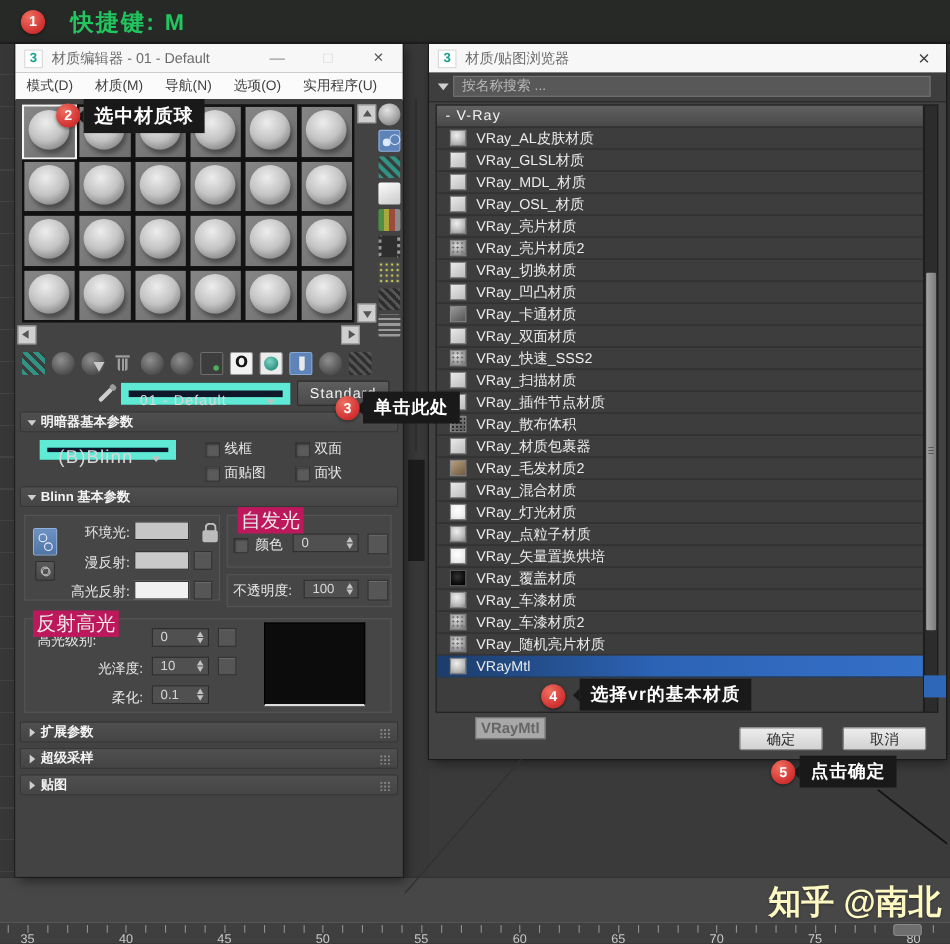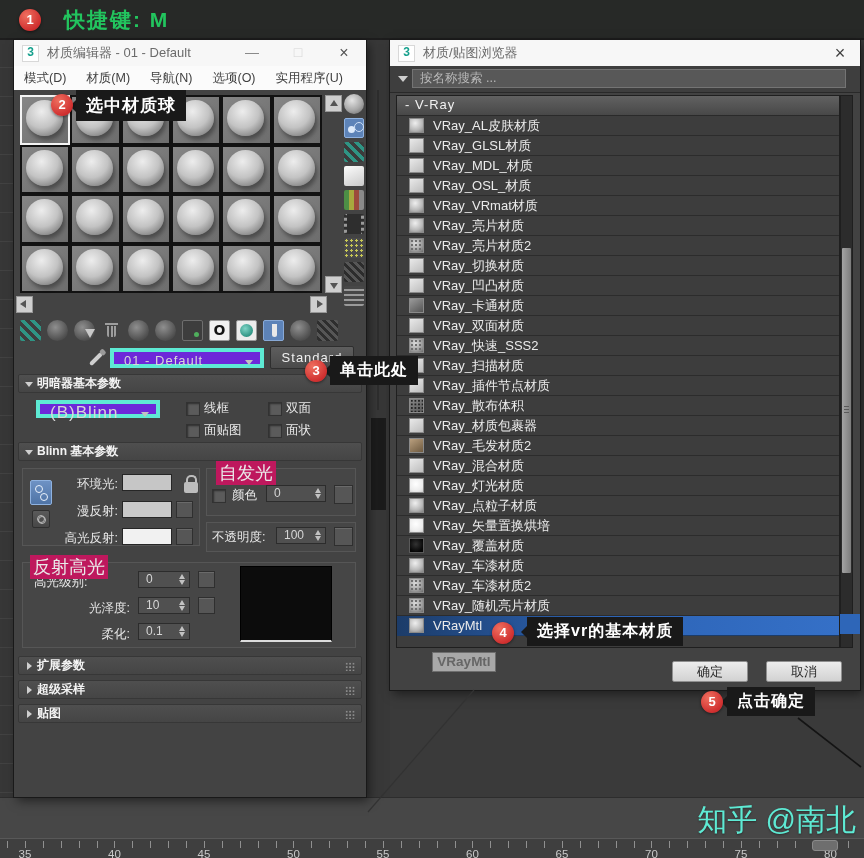--- a/index.html
+++ b/index.html
@@ -11,21 +11,21 @@
   .bgleft{position:absolute;left:0;top:38px;width:14px;height:820px;z-index:1;
           background:repeating-linear-gradient(180deg,#424242 0 1px,#373737 1px 29px);}
   .bgmid{position:absolute;left:366px;top:40px;width:24px;height:757px;background:#383838;z-index:1;}
   .bgmid::after{content:"";position:absolute;left:11px;top:50px;width:2px;height:320px;background:#2e2e2e;}
   .bgmid::before{content:"";position:absolute;left:5px;top:378px;width:15px;height:92px;background:#1c1c1c;}
   .trackbar{position:absolute;left:0;top:797px;width:864px;height:41px;background:#474747;border-top:1px solid #2d2d2d;z-index:1;}
   .timeline{position:absolute;left:0;top:838px;width:864px;height:20px;background:#3f3f3f;border-top:1px solid #585858;z-index:5;}
   .tick{position:absolute;top:2px;width:1px;height:7px;background:#909090;}
   .tlabel{position:absolute;top:9px;transform:translateX(-50%);font-size:11.5px;color:#c9c9c9;}
   .thandle{position:absolute;left:812px;top:840px;width:24px;height:9px;background:#6e6e6e;border:1px solid #8a8a8a;border-radius:3px;z-index:6;}
-  .wm{position:absolute;right:8px;top:800px;font-size:30px;font-weight:400;color:#5eead4;z-index:20;text-shadow:0 1px 2px rgba(0,0,0,.4);}
+  .wm{position:absolute;right:8px;top:800px;font-size:30px;font-weight:700;color:#fef9c3;z-index:20;text-shadow:0 1px 2px rgba(0,0,0,.4);}
   
   .win{position:absolute;background:#424242;z-index:10;box-shadow:0 0 0 1px #191919,3px 4px 10px rgba(0,0,0,.5);}
   .editor{left:14px;top:40px;width:352px;height:757px;}
   .browser{left:390px;top:40px;width:470px;height:650px;}
   .titlebar{position:relative;height:26px;background:#f7f7f7;display:flex;align-items:center;padding:0 8px;gap:8px;box-sizing:border-box;}
   .appicon{width:15px;height:15px;background:#fff;border:1px solid #d8d8d8;color:#16a08d;font-weight:bold;font-size:12px;line-height:13px;text-align:center;flex:none;}
   .wtitle{font-size:13px;color:#6b6b6b;white-space:nowrap;}
   .wc{position:absolute;top:4px;width:20px;text-align:center;font-size:14px;color:#8a8a8a;}
   .editor .wc.min{left:228px;} .editor .wc.max{left:274px;color:#d6d6d6;}
   .editor .wc.close{left:320px;font-size:16px;color:#555;}
@@ -74,21 +74,21 @@
   .t-material-id-channel::after{content:"O";display:block;text-align:center;font:bold 14px/18px "DejaVu Sans",sans-serif;color:#141414;}
   .t-show-shaded-in-viewport{border-radius:2px;background:#ececec;border:1px solid #9a9a9a;box-sizing:border-box;}
   .t-show-shaded-in-viewport::after{content:"";position:absolute;left:3px;top:3px;width:13px;height:13px;border-radius:50%;
      background:radial-gradient(circle at 40% 35%,#7fd4c6,#2f9484 70%,#1d6a5e);}
   .t-show-end-result{border-radius:2px;background:#5d83b8;border:1px solid #88a9d6;box-sizing:border-box;}
   .t-show-end-result::after{content:"";position:absolute;left:8px;top:3px;width:5px;height:13px;border-radius:0 0 3px 3px;background:#e9e9e9;}
   .t-go-forward-to-sibling{border-radius:2px;background:linear-gradient(45deg,#565656 25%,#2e2e2e 25% 50%,#565656 50% 75%,#2e2e2e 75%);background-size:8px 8px;}
   
   .eyedropper{position:absolute;left:80px;top:261px;width:4px;height:16px;background:#cfcfcf;border-radius:2px;transform:rotate(45deg);}
   .eyedropper::after{content:"";position:absolute;left:-1px;top:-4px;width:6px;height:5px;background:#9a9a9a;border-radius:2px;}
-  .name-dd{position:absolute;left:96px;top:258px;width:154px;height:20px;background:#6d28d9;border:4px solid #5eead4;box-sizing:border-box;
+  .name-dd{position:absolute;left:96px;top:258px;width:154px;height:20px;background:#0f172a;border:7px solid #5eead4;box-sizing:border-box;
      color:#d8d8d8;font-size:13px;line-height:18px;padding-left:10px;letter-spacing:1px;}
   .name-dd::after{content:"";position:absolute;right:7px;top:8px;border:4px solid transparent;border-top:5px solid #c2c2c2;}
   .type-btn{position:absolute;left:256px;top:256px;width:84px;height:23px;background:linear-gradient(#5e5e5e,#4a4a4a);border:1px solid #2e2e2e;
      border-radius:2px;box-sizing:border-box;color:#f0f0f0;font-size:13px;text-align:center;line-height:21px;letter-spacing:1px;}
   
   .roll{position:absolute;left:4px;width:344px;height:19px;background:linear-gradient(#4f4f4f,#454545);border:1px solid #373737;border-radius:2px;
      box-sizing:border-box;color:#f4f4f4;font-weight:bold;font-size:12px;line-height:17px;padding-left:18px;}
   .roll::before{content:"";position:absolute;left:6px;top:7px;border:4px solid transparent;border-top:5px solid #cfcfcf;}
   .roll.closed::before{left:8px;top:5px;border:4px solid transparent;border-left:5px solid #cfcfcf;}
   .roll .dots{position:absolute;right:6px;top:5px;width:10px;height:9px;
@@ -326,24 +326,20 @@
           <span class="licon li-flat"></span>
           <span class="llabel">VRay_GLSL材质</span>
         </div>
         <div class="lrow">
           <span class="licon li-flat"></span>
           <span class="llabel">VRay_MDL_材质</span>
         </div>
         <div class="lrow">
           <span class="licon li-flat"></span>
           <span class="llabel">VRay_OSL_材质</span>
-        </div>
-        <div class="lrow">
-          <span class="licon li-sphere"></span>
-          <span class="llabel">VRay_VRmat材质</span>
         </div>
         <div class="lrow">
           <span class="licon li-sphere"></span>
           <span class="llabel">VRay_亮片材质</span>
         </div>
         <div class="lrow">
           <span class="licon li-speckle"></span>
           <span class="llabel">VRay_亮片材质2</span>
         </div>
         <div class="lrow">

